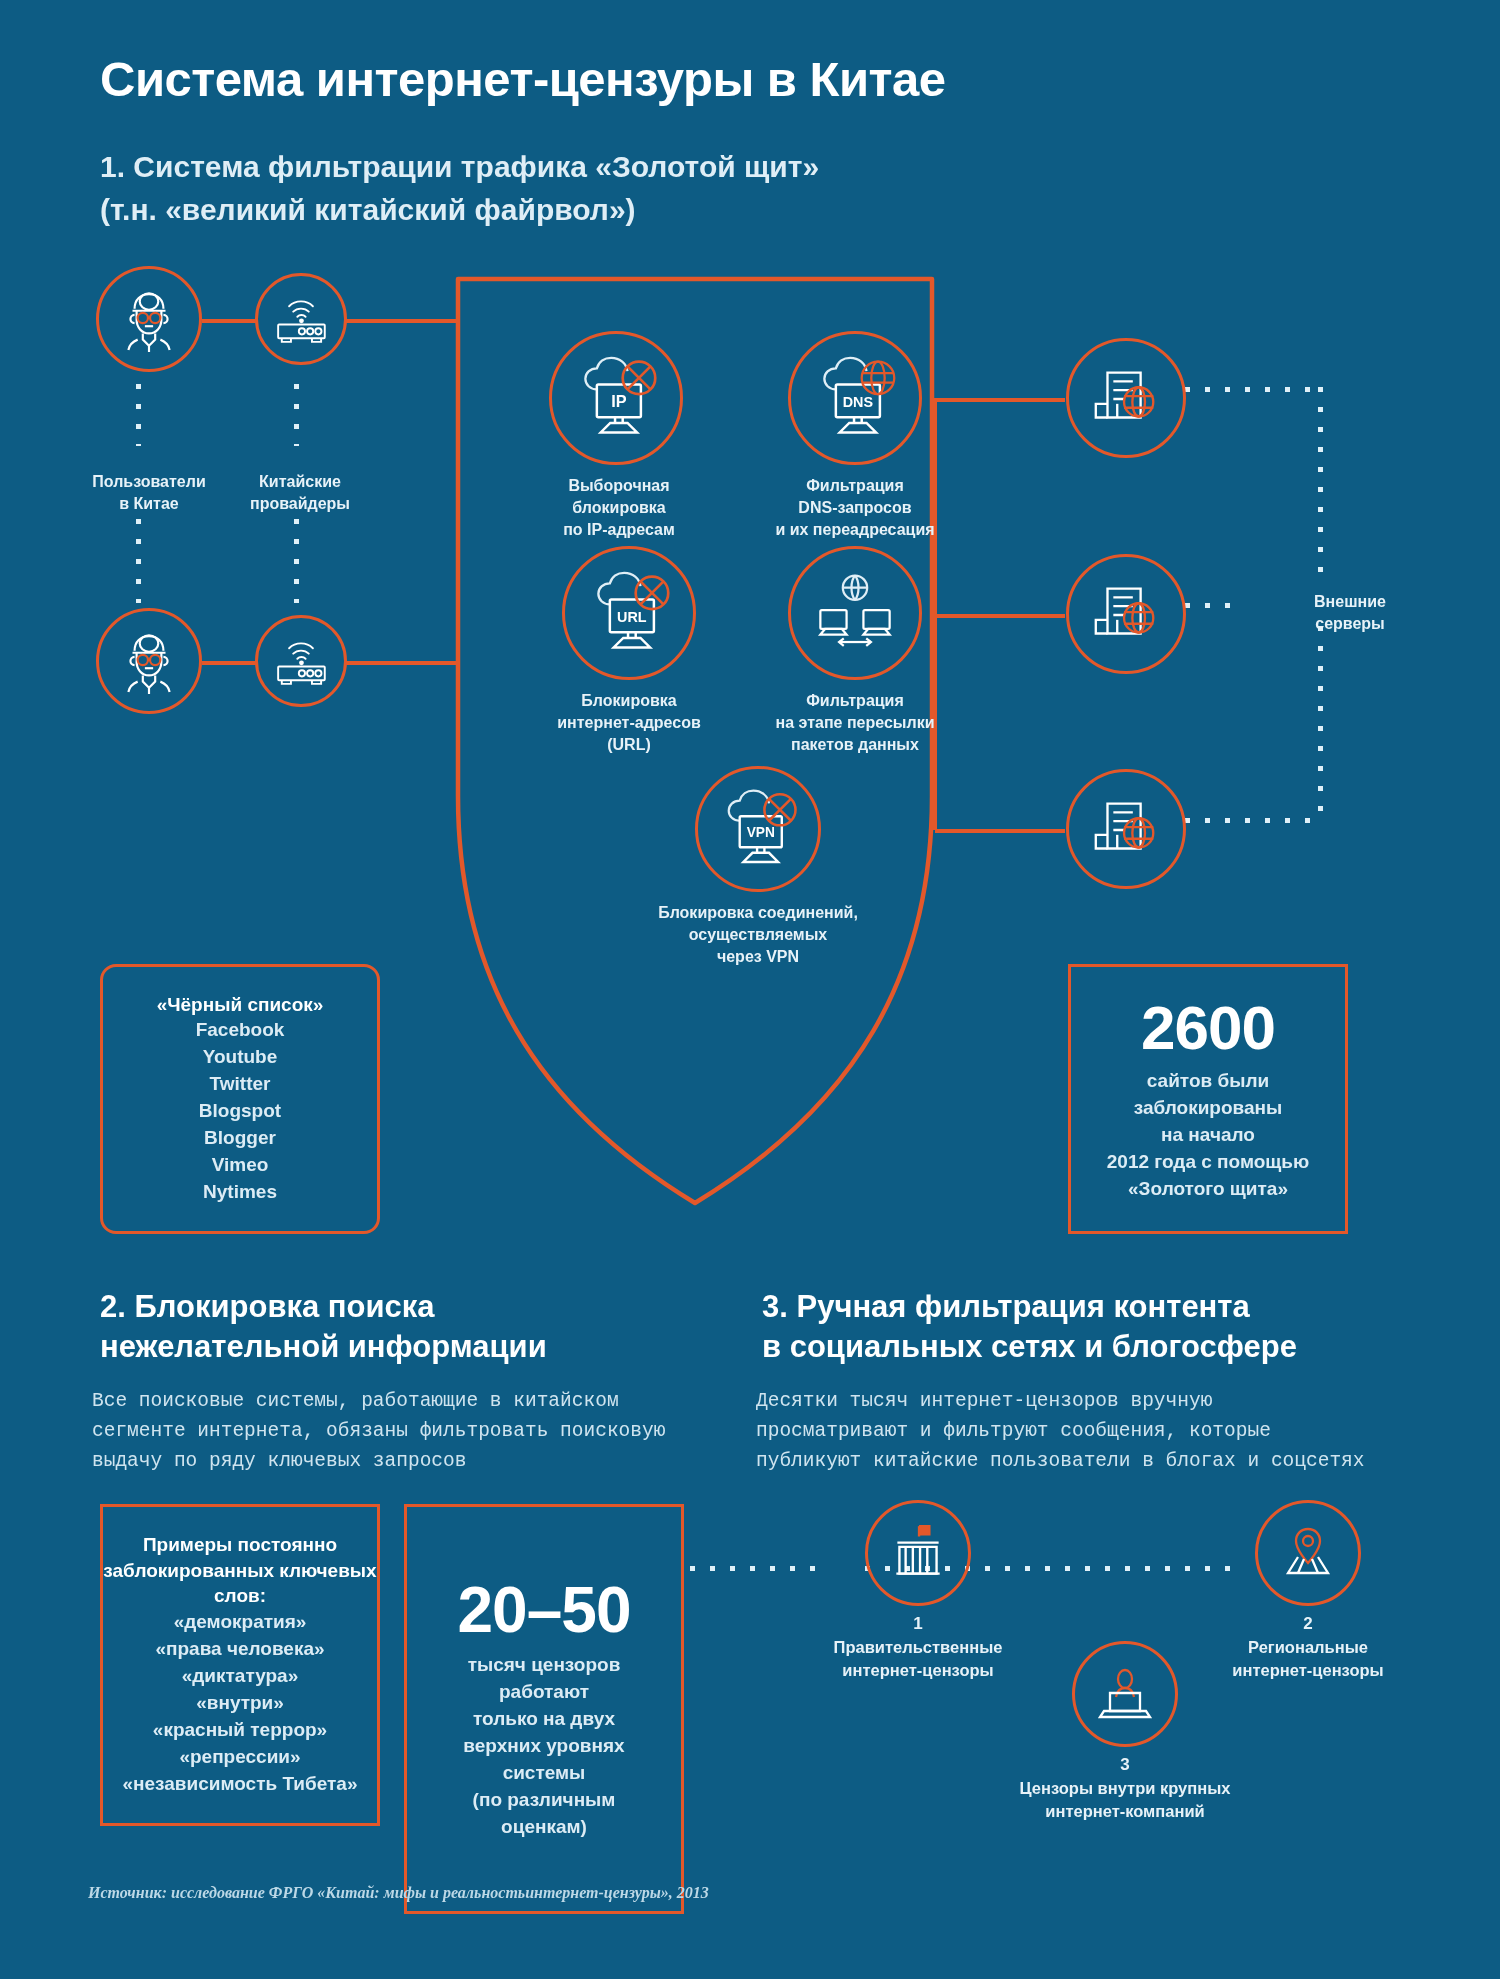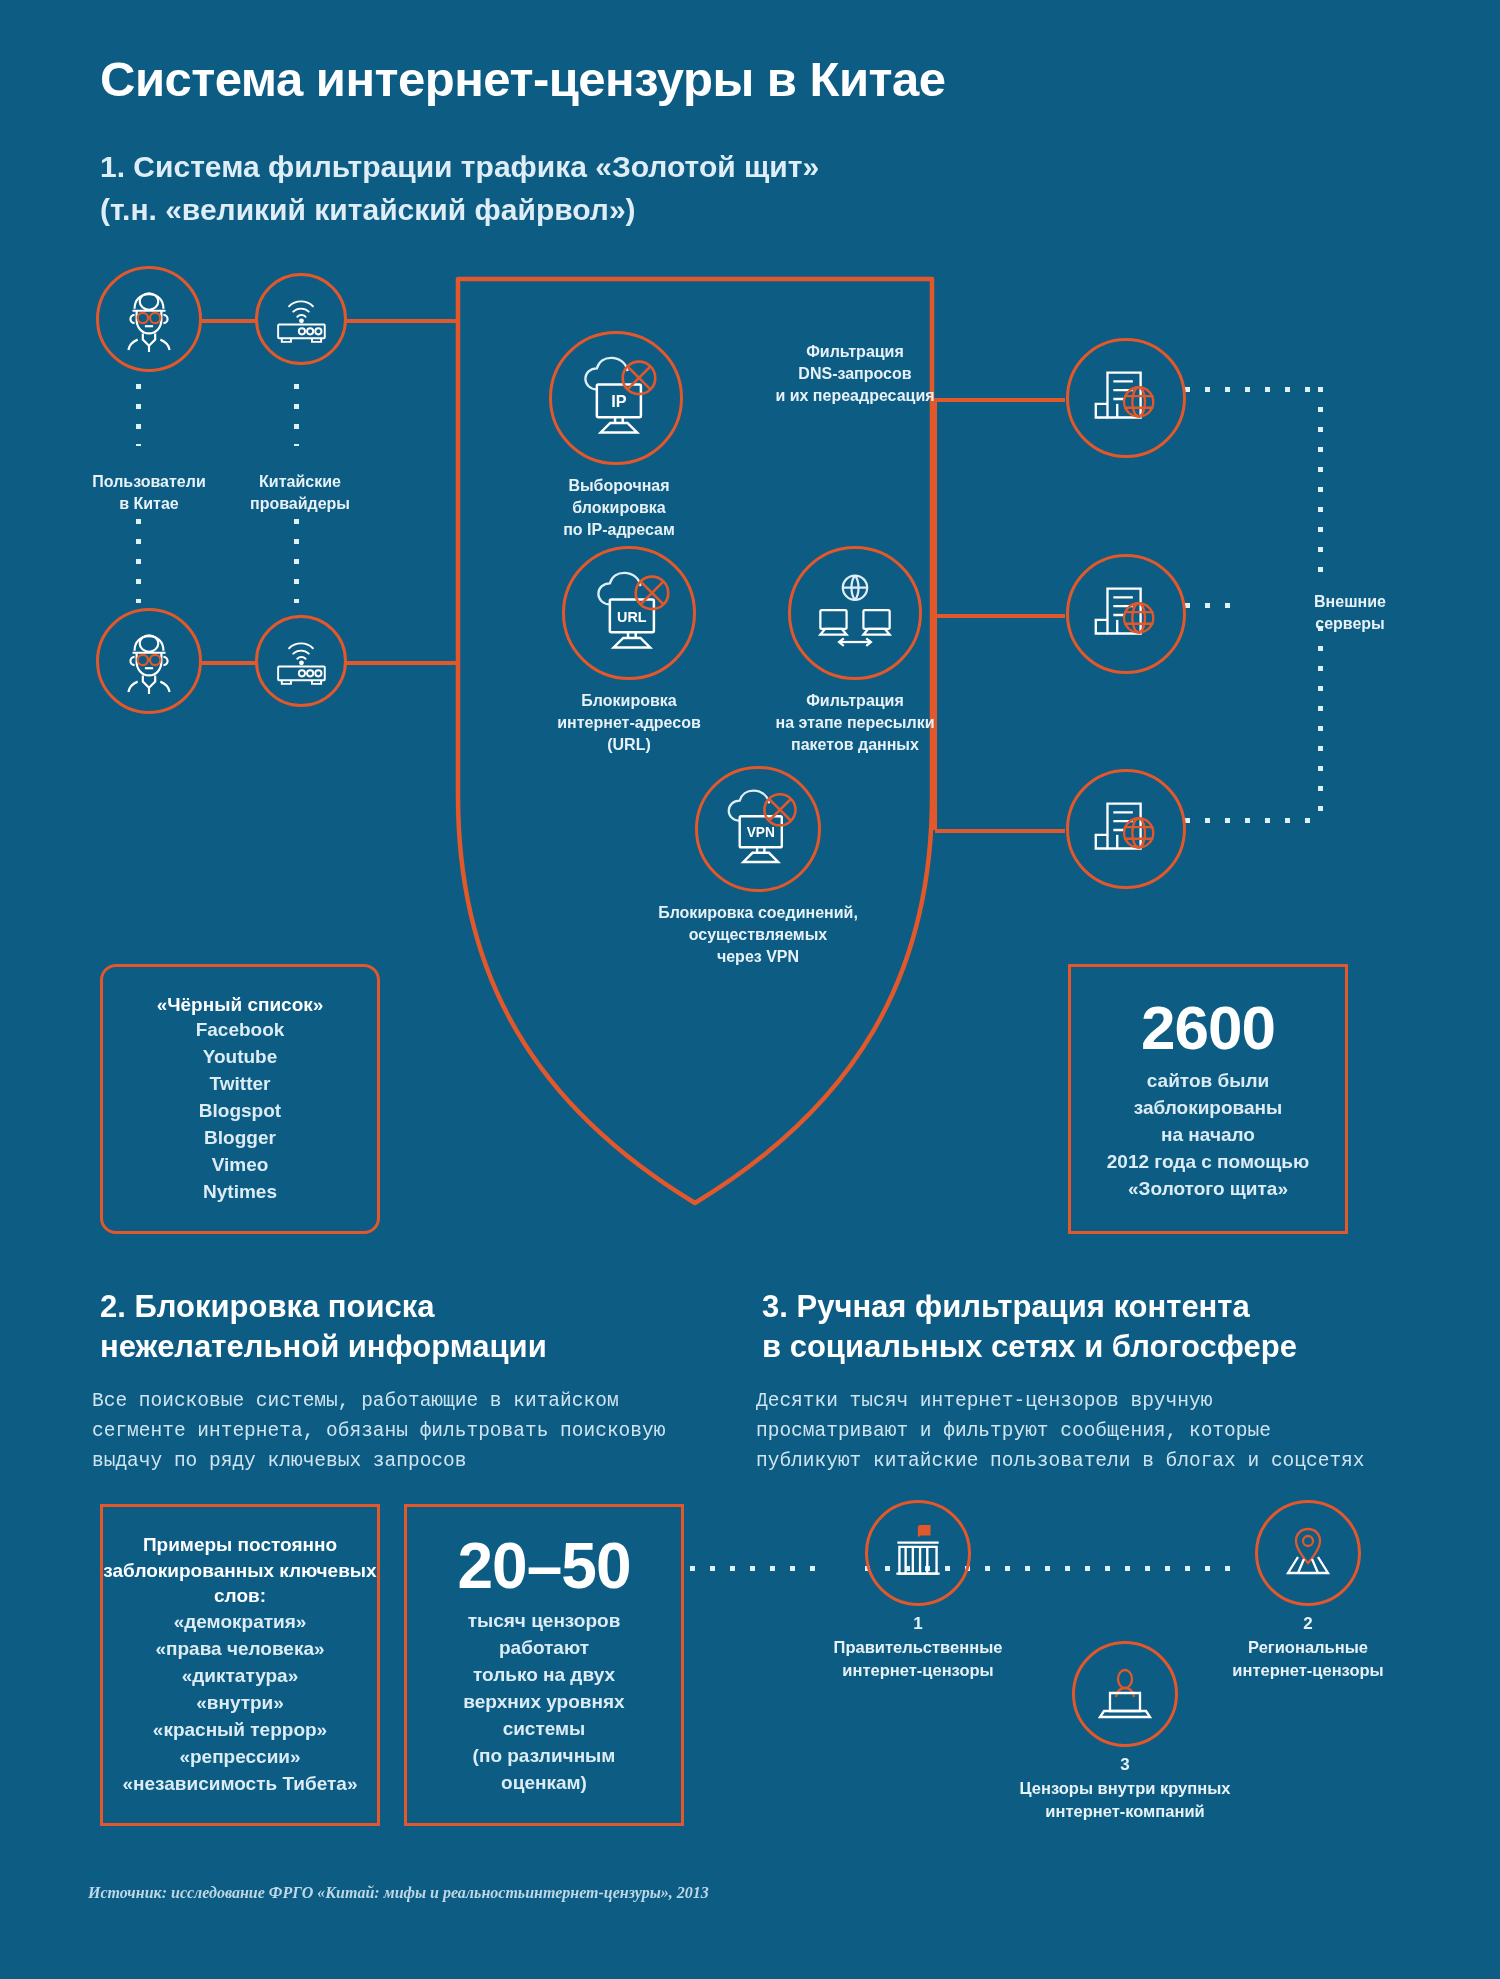--- a/index.html
+++ b/index.html
@@ -211,20 +211,38 @@
           <path d="M62 14l24 24M86 14L62 38"></path>
         </g>
       </svg>
     </div>
     <div class="nlabel">Выборочная
 блокировка
 по IP-адресам</div>
   </div>
 
   <div class="node" style="left:765px; top:325px; width:180px;">
+    <div class="circ" style="width:134px;height:134px;margin:0 auto;">
+      <svg width="96" height="90" viewBox="0 0 100 94" fill="none">
+        <g stroke="#dfeef6" stroke-width="2.4" fill="none">
+          <path d="M30 38c-7 0-12-5-12-11s5-11 12-11c2-7 8-11 15-11 9 0 16 6 17 14"></path>
+        </g>
+        <g stroke="#ffffff" stroke-width="2.6" fill="none">
+          <rect x="30" y="33" width="46" height="34" rx="1.5"></rect>
+          <path d="M49 67v6M57 67v6"></path>
+          <path d="M44 73h18l10 10H34z"></path>
+        </g>
+        <text x="53" y="56" font-family="Liberation Sans, sans-serif" font-size="15" font-weight="bold" fill="#ffffff" text-anchor="middle">DNS</text>
+        <g stroke="#e3582a" stroke-width="2.4" fill="none">
+          <circle cx="74" cy="26" r="17"></circle>
+          <ellipse cx="74" cy="26" rx="7" ry="17"></ellipse>
+          <path d="M57.5 21h33M57.5 31h33"></path>
+        </g>
+      </svg>
+    </div>
     <div class="nlabel">Фильтрация
 DNS-запросов
 и их переадресация</div>
   </div>
 
   <div class="node" style="left:549px; top:540px; width:160px;">
     <div class="circ" style="width:134px;height:134px;margin:0 auto;">
       <svg width="96" height="90" viewBox="0 0 100 94" fill="none">
         <g stroke="#dfeef6" stroke-width="2.4" fill="none">
           <path d="M30 38c-7 0-12-5-12-11s5-11 12-11c2-7 8-11 15-11 9 0 16 6 17 14"></path>
@@ -371,21 +389,21 @@
 ключевых слов:</div>
     <div class="item">«демократия»</div>
     <div class="item">«права человека»</div>
     <div class="item">«диктатура»</div>
     <div class="item">«внутри»</div>
     <div class="item">«красный террор»</div>
     <div class="item">«репрессии»</div>
     <div class="item">«независимость Тибета»</div>
   </div>
 
-  <div class="box" style="left:404px; top:1498px; width:280px; height:322px;">
+  <div class="box" style="left:404px; top:1498px; width:280px; height:410px;">
     <div class="bignum" style="font-size:64px;">20–50</div>
     <div class="bigcap">тысяч цензоров
 работают
 только на двух
 верхних уровнях
 системы
 (по различным
 оценкам)</div>
   </div>
 

